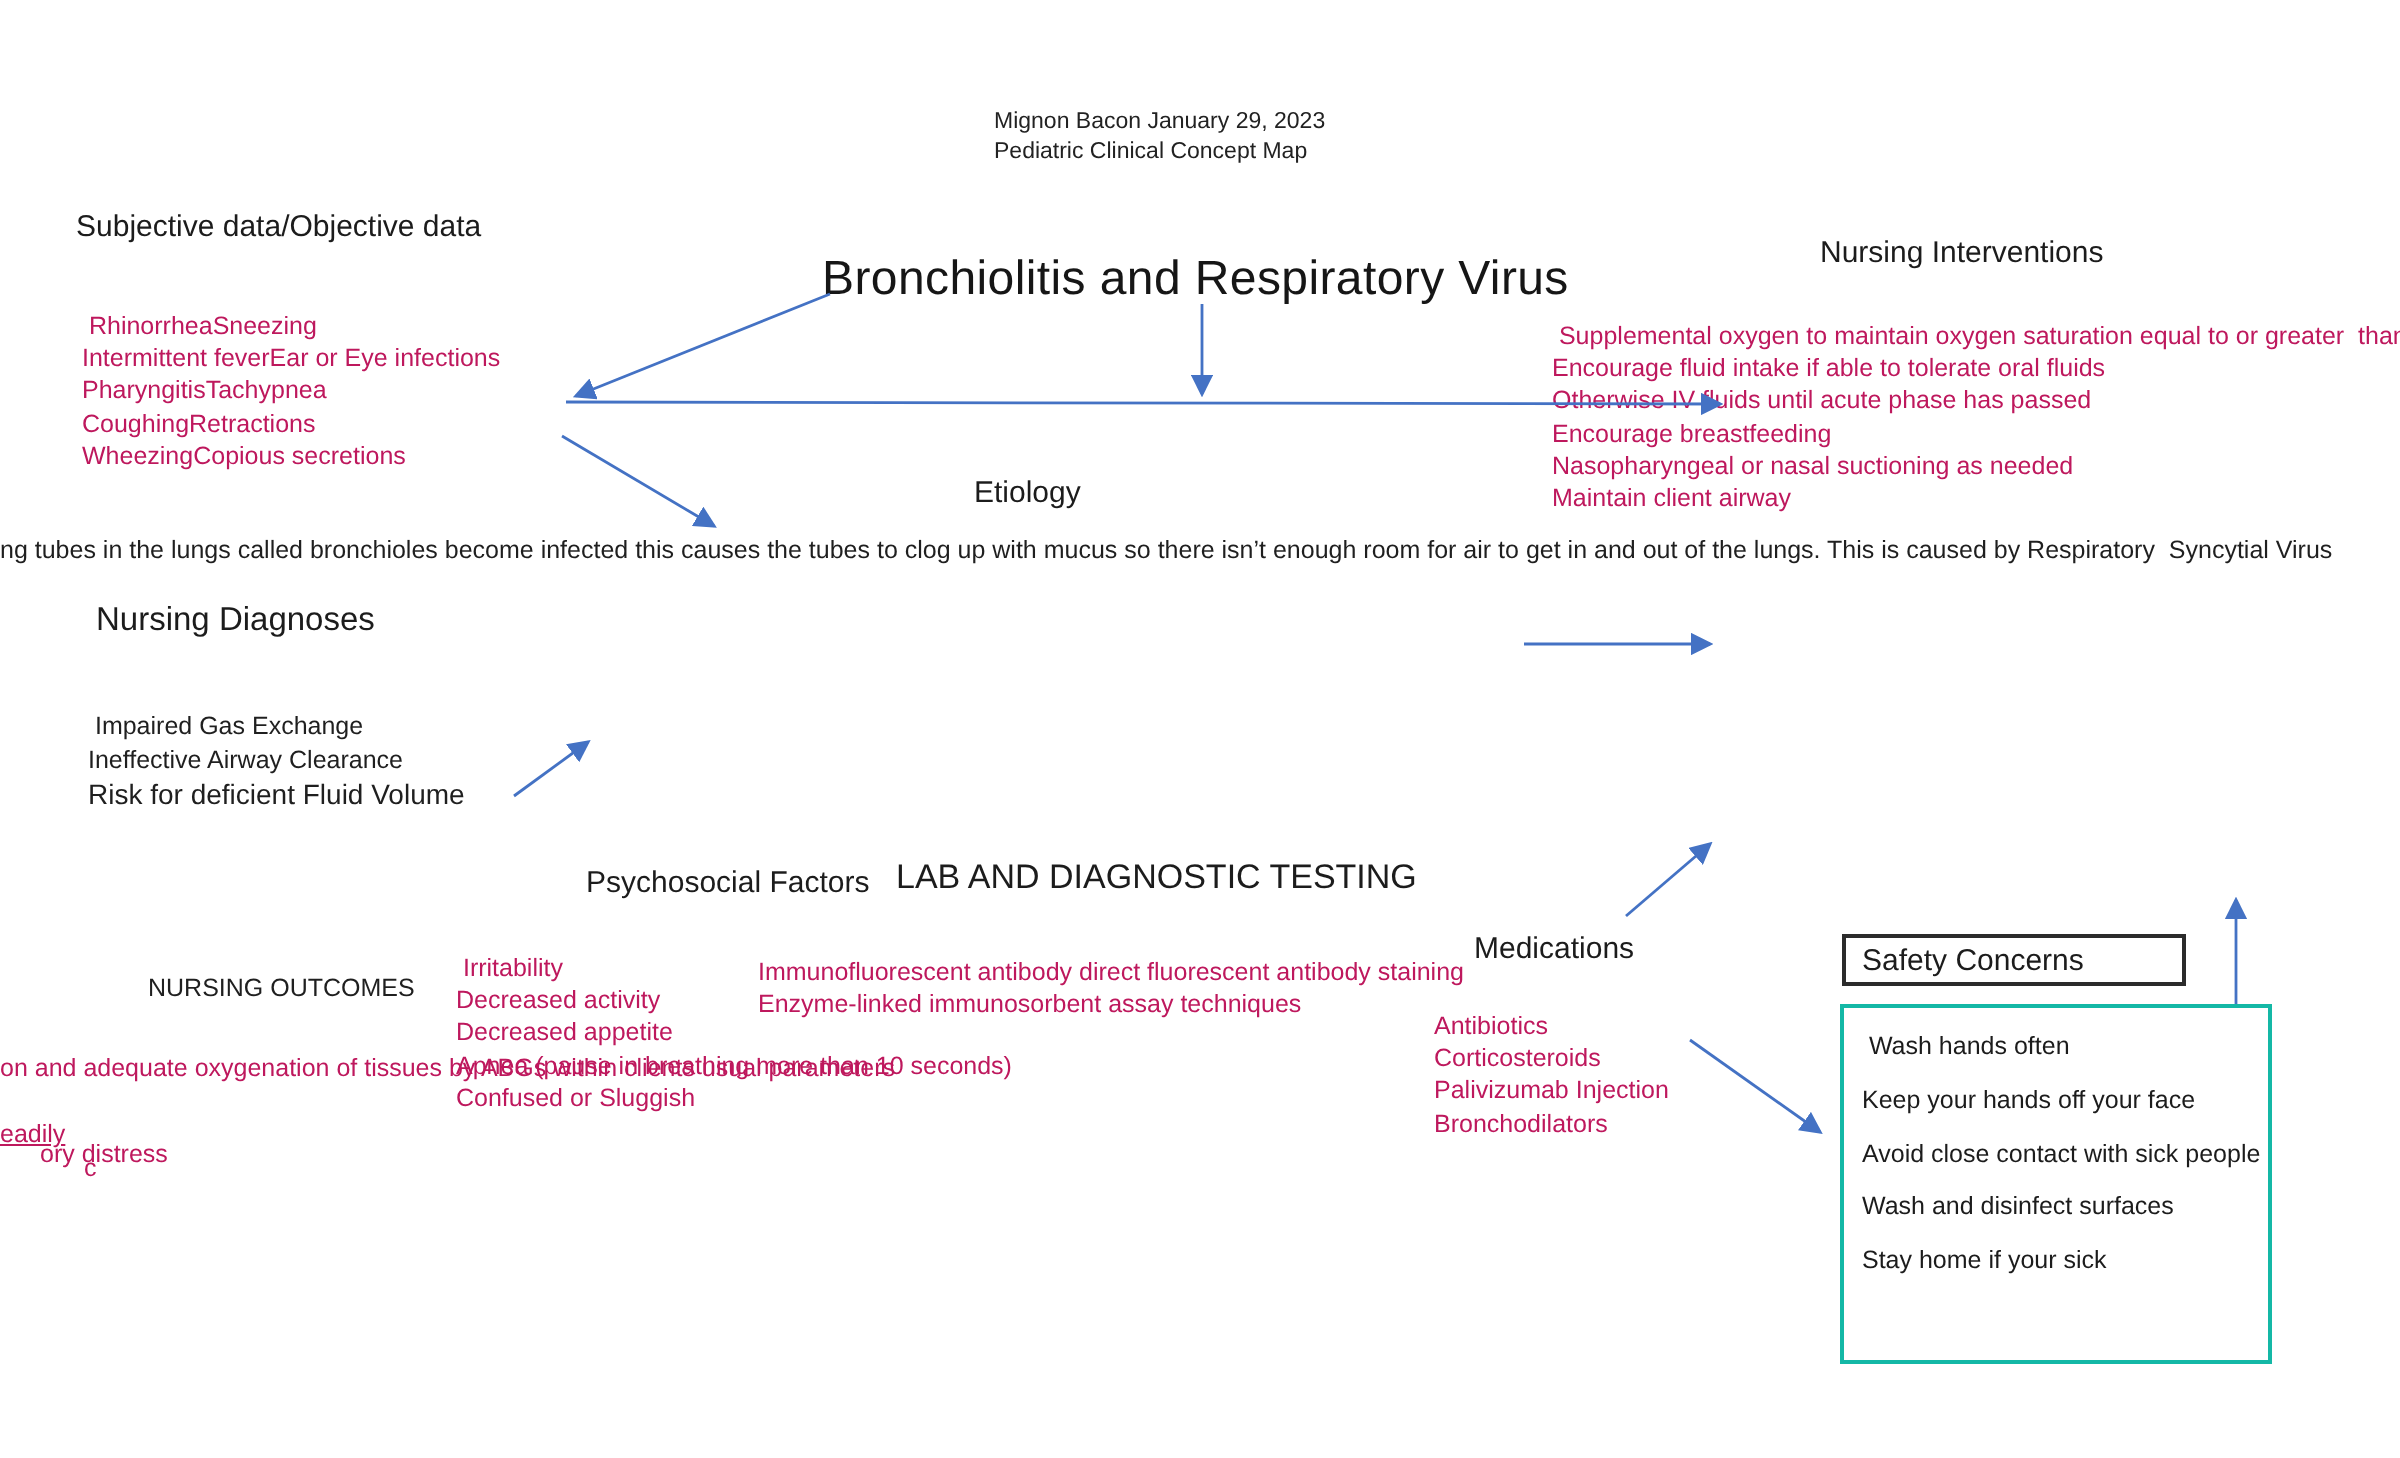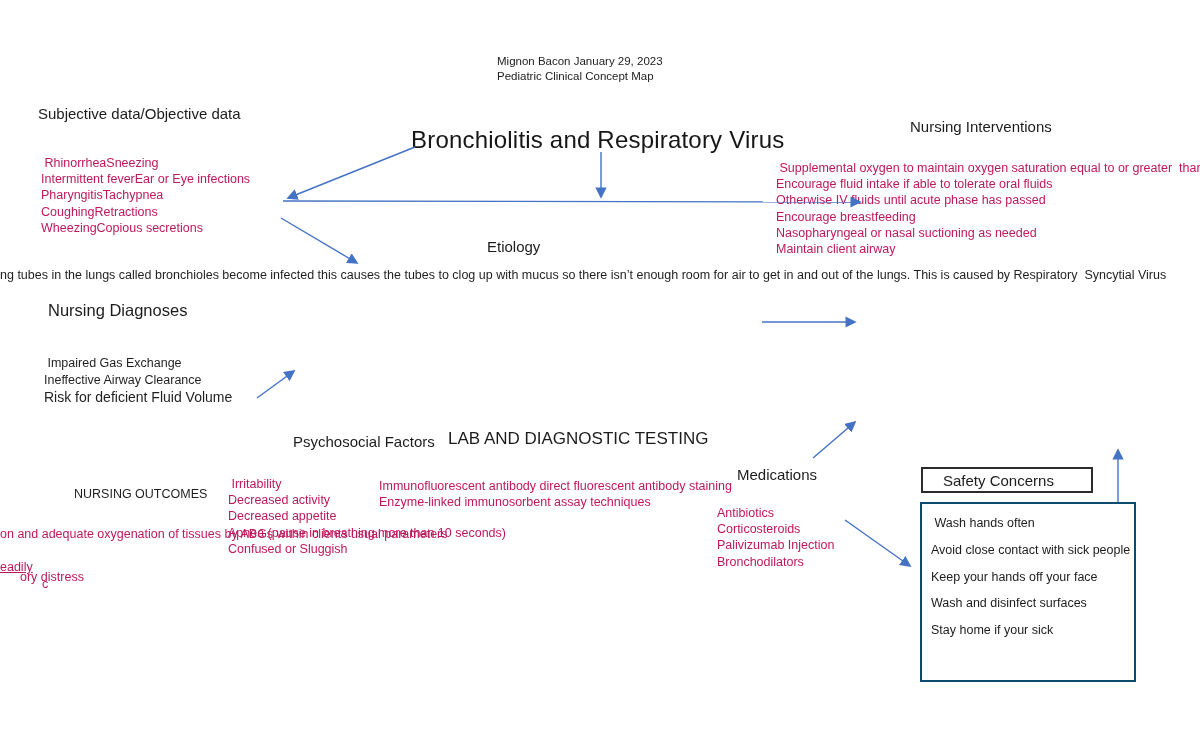--- a/index.html
+++ b/index.html
@@ -30,25 +30,25 @@
   #outcomes-heading{left:74px;top:487px;font-size:12.5px;}
   #outcome-line-0{left:0px;top:526px;}
   #outcome-line-1{left:0px;top:569px;margin-left:20px;}
   #outcome-line-2{left:0px;top:559px;text-decoration:underline;}
   #outcome-line-3{left:42px;top:576px;}
   #medications-heading{left:737px;top:466px;}
   #medications-list{left:717px;top:505px;}
   #safety-title-box{
     left:921px;top:467px;width:172px;height:26px;
     border:2px solid #2b2b2b;box-sizing:border-box;
-    display:flex;align-items:center;padding-left:20px;
+    display:flex;align-items:center;padding-left:8px;
   }
   #safety-body-box{
     left:920px;top:502px;width:216px;height:180px;
-    border:2px solid #0c4a6e;box-sizing:border-box;
+    border:2px solid #14b8a6;box-sizing:border-box;
     padding:6px 0 0 9px;
   }
   #safety-body-box .safety-item{font-size:12.5px;line-height:26.8px;white-space:pre;color:#1c1c1c;}
   #connector-layer{left:0;top:0;width:1200px;height:729px;pointer-events:none;}
 </style>
 </head>
 <body>
 
 <div class="abs" id="doc-header">
   <div>Mignon Bacon January 29, 2023</div>
@@ -113,22 +113,22 @@
   <div class="body-line">Corticosteroids</div>
   <div class="body-line">Palivizumab Injection</div>
   <div class="body-line">Bronchodilators</div>
 </div>
 
 <div class="abs" id="safety-title-box">
   <span class="hdr">Safety Concerns</span>
 </div>
 <div class="abs" id="safety-body-box">
   <div class="safety-item"> Wash hands often</div>
+  <div class="safety-item">Keep your hands off your face</div>
   <div class="safety-item">Avoid close contact with sick people</div>
-  <div class="safety-item">Keep your hands off your face</div>
   <div class="safety-item">Wash and disinfect surfaces</div>
   <div class="safety-item">Stay home if your sick</div>
 </div>
 
 <svg class="abs" id="connector-layer" viewBox="0 0 1200 729" xmlns="http://www.w3.org/2000/svg">
   <defs>
     <marker id="ah" viewBox="0 0 10 10" refX="8.5" refY="5" markerWidth="8" markerHeight="8" orient="auto-start-reverse">
       <path d="M0,0 L10,5 L0,10 z" fill="#4472C4"></path>
     </marker>
   </defs>

